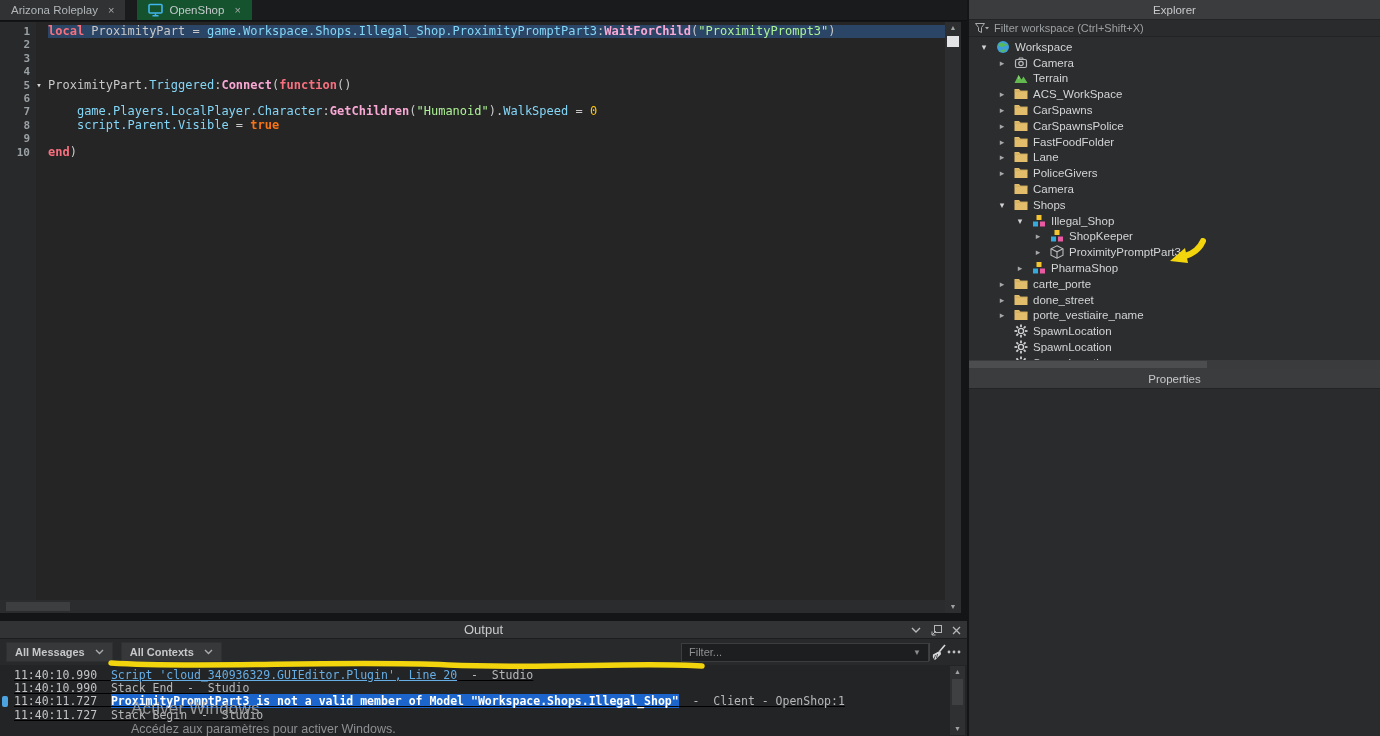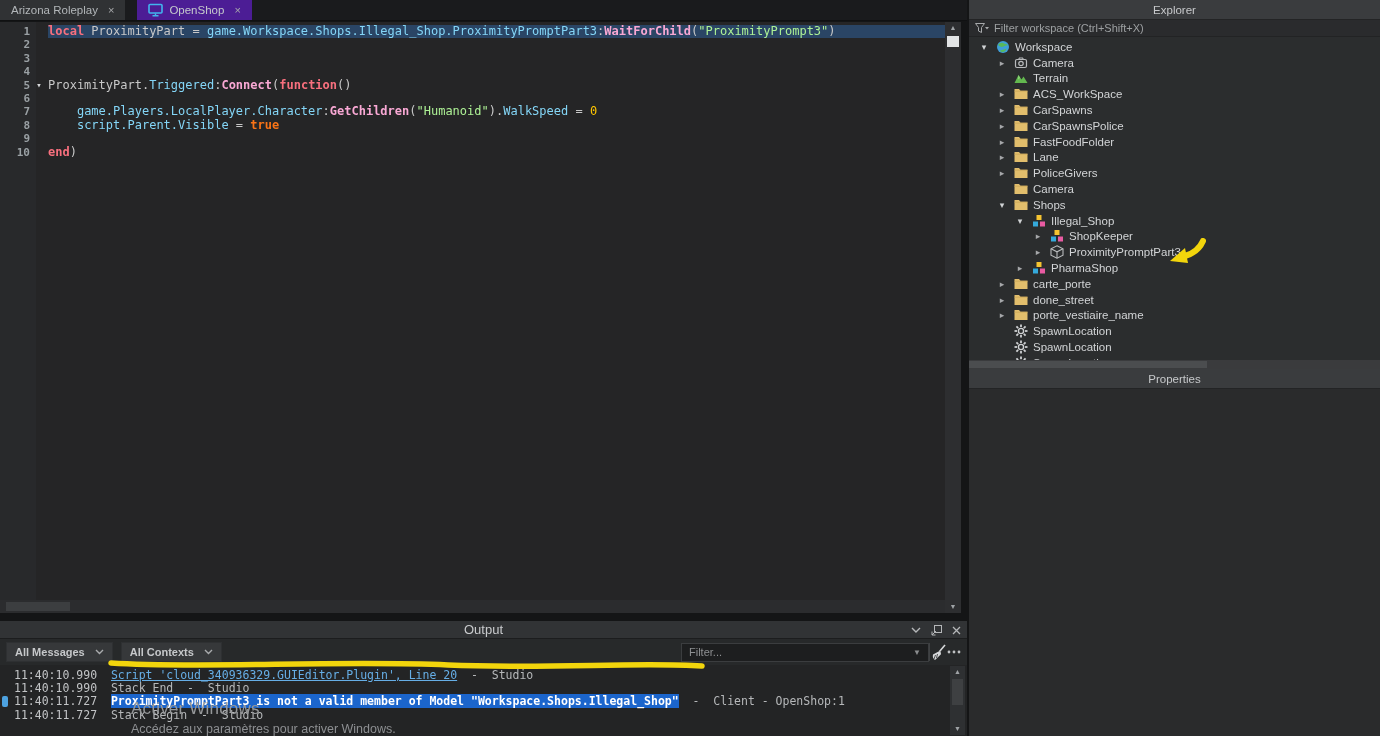--- a/index.html
+++ b/index.html
@@ -8,21 +8,21 @@
   .app { position:absolute; inset:0; width:1380px; height:736px; background:#141516; }
 
   
   .left { position:absolute; left:0; top:0; width:967px; height:736px; }
 
   
   .tabbar { position:absolute; left:0; top:0; width:100%; height:21px; background:#1a1b1d;
             display:flex; align-items:stretch; border-bottom:1px solid #101112; }
   .tab { display:flex; align-items:center; gap:6px; padding:0 11px; font-size:11.5px;
          color:#b2b6b9; background:#303234; margin-right:12px; cursor:default; }
-  .tab.active { background:#4c1d95; color:#c6cacd; }
+  .tab.active { background:#14532d; color:#c6cacd; }
   .tab .close { font-size:11px; color:#a8aaac; margin-left:4px; }
 
   
   .editor { position:absolute; left:0; top:22px; width:945px; height:578px; background:#252526; overflow:hidden; }
   .gutterbg { position:absolute; left:0; top:0; bottom:0; width:36px; background:#28292b; }
   .elines { position:absolute; left:0; top:3px; right:0; }
   .eline { display:flex; height:13.4px; line-height:13.4px;
            font-family:"DejaVu Sans Mono", monospace; font-size:12px; white-space:pre; }
   .lnum { width:30px; text-align:right; color:#9aa0a4; font-weight:bold; font-size:11px; flex:0 0 30px; }
   .fold { width:18px; flex:0 0 18px; text-align:center; color:#d8dadc; font-size:9px; line-height:13.4px; }
@@ -197,21 +197,21 @@
             </span>
           <span>
               <svg width="14" height="4" viewBox="0 0 14 4">
                 <circle cx="2" cy="2" r="1.4" fill="#c0c2c4"></circle>
                 <circle cx="7" cy="2" r="1.4" fill="#c0c2c4"></circle>
                 <circle cx="12" cy="2" r="1.4" fill="#c0c2c4"></circle>
               </svg>
             </span>
         </div>
       </div>
-      <div class="out-log" style="padding-top: 4px;">
+      <div class="out-log" style="padding-top: 4px; text-decoration: underline;">
           <div class="log-row"><span class="log-time">11:40:10.990  </span><span class="seg-link">Script 'cloud_340936329.GUIEditor.Plugin', Line 20</span><span class="seg-plain">  -  Studio</span></div>
           <div class="log-row"><span class="log-time">11:40:10.990  </span><span class="seg-plain">Stack End  -  Studio</span></div>
           <div class="log-row"><span class="log-marker"></span><span class="log-time">11:40:11.727  </span><span class="seg-err">ProximityPromptPart3 is not a valid member of Model "Workspace.Shops.Illegal_Shop"</span><span class="seg-plain">  -  Client - OpenShop:1</span></div>
           <div class="log-row"><span class="log-time">11:40:11.727  </span><span class="seg-plain">Stack Begin  -  Studio</span></div>
         </div>
       <svg class="log-underline" width="600" height="14" viewBox="0 0 600 14">
         <path d="M3,5 C90,11 230,2 340,7 C440,11 530,4 594,8" fill="none" stroke="#F2D50C" stroke-width="5.5" stroke-linecap="round"></path>
       </svg>
       <div class="vscroll out-vscroll">
         <div class="arr">▲</div>

